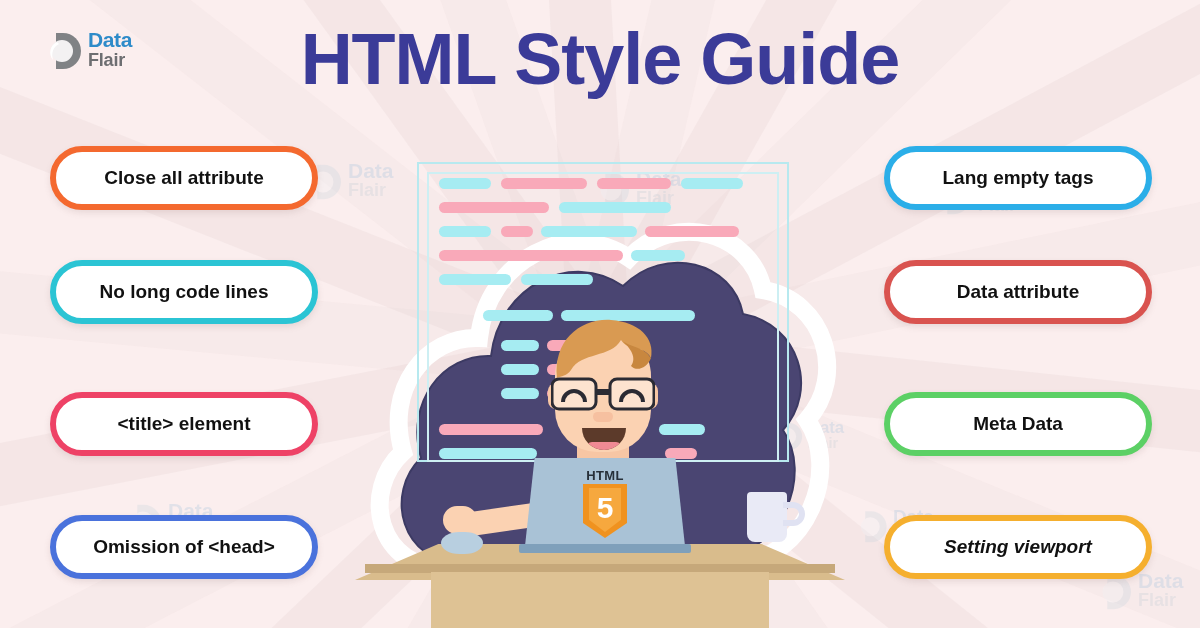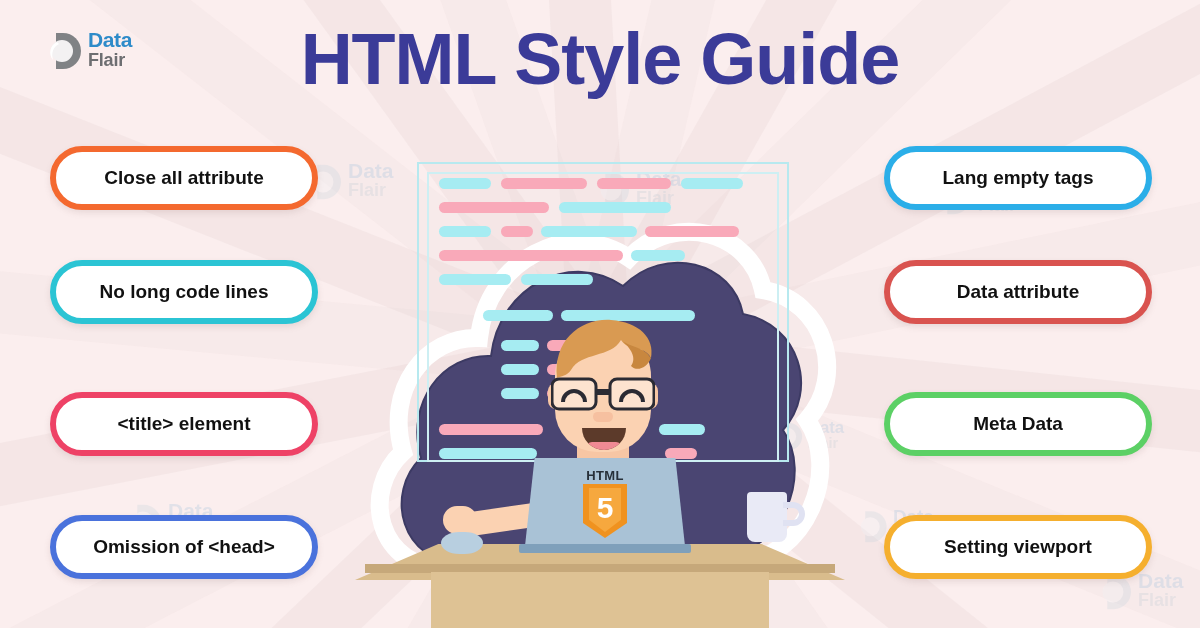--- a/index.html
+++ b/index.html
@@ -272,21 +272,21 @@
       </div>
       <div class="pill col-r row1" style="border-color: rgb(43, 174, 232);">
         <span>Lang empty tags</span>
       </div>
       <div class="pill col-r row2" style="border-color: rgb(217, 83, 79);">
         <span>Data attribute</span>
       </div>
       <div class="pill col-r row3" style="border-color: rgb(92, 208, 101);">
         <span>Meta Data</span>
       </div>
-      <div class="pill col-r row4" style="border-color: rgb(245, 175, 46);">
+      <div class="pill col-r row4" style="border-color: rgb(245, 175, 46); font-style: italic;">
         <span>Setting viewport</span>
       </div>
     </div>
 
   <div class="illu">
 
     <svg class="cloud" viewBox="0 0 490 488" width="490" height="488">
       <path d="M96 430 C20 430 6 350 48 312 C30 250 70 196 124 198 C132 120 214 78 274 118
                C320 70 396 92 408 150 C470 160 492 236 452 280 C486 330 452 418 382 424 Z" fill="none" stroke="#ffffff" stroke-width="18"></path>
       <path d="M110 424 C44 424 30 352 66 318 C50 262 88 214 136 216 C144 146 216 110 268 146

